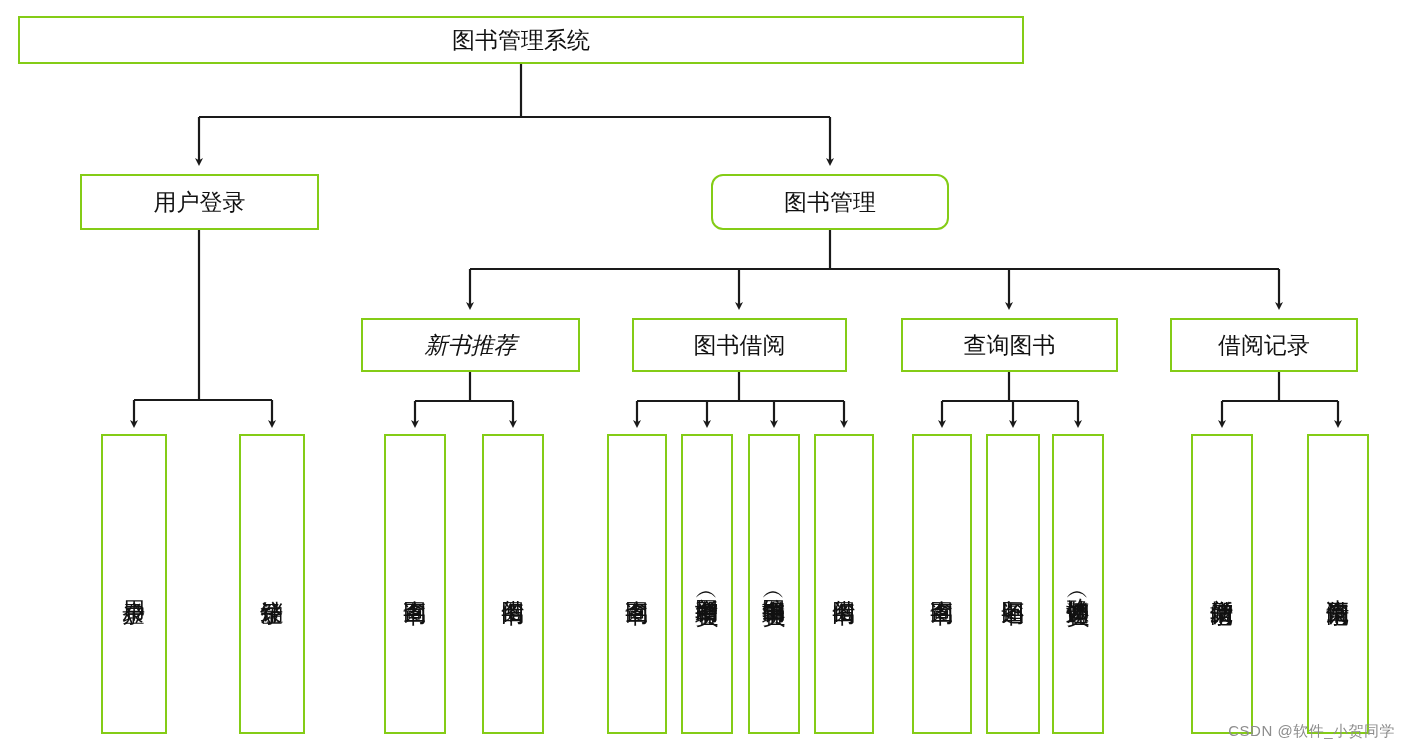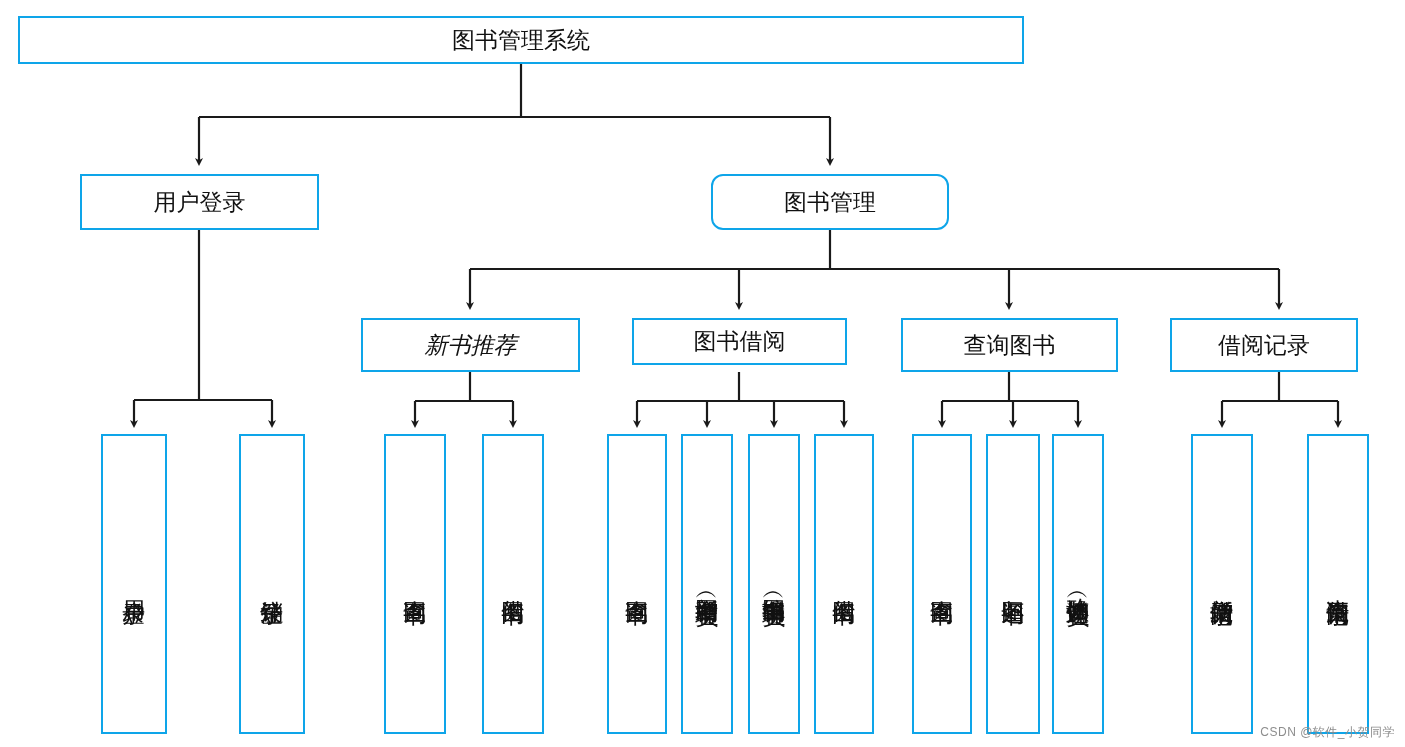--- a/index.html
+++ b/index.html
@@ -21,21 +21,21 @@
     position: absolute;
     left: 0;
     top: 0;
     width: 1405px;
     height: 747px;
     pointer-events: none;
   }
   .node {
     position: absolute;
     box-sizing: border-box;
-    border: 2px solid #0ea5e9;
+    border: 2px solid #84cc16;
     background: #ffffff;
     display: flex;
     align-items: center;
     justify-content: center;
     text-align: center;
     color: #111111;
     line-height: 1.25;
   }
   .node.horizontal {
     font-size: 23px;
@@ -50,21 +50,21 @@
   .node.vertical .label {
     writing-mode: vertical-rl;
     text-orientation: upright;
     white-space: normal;
     line-height: 1.15;
   }
   .watermark {
     position: absolute;
     right: 10px;
     bottom: 6px;
-    font-size: 12px;
+    font-size: 15px;
     color: #8d8d8d;
     letter-spacing: 0.5px;
     margin-top: 20px;
   }
 </style>
 </head>
 <body>
 
 <div id="canvas">
 
@@ -127,21 +127,21 @@
   </div>
 
   <div class="node horizontal" style="left:711px;top:174px;width:238px;height:56px;border-radius:12px;">
     <span class="label">图书管理</span>
   </div>
 
   <div class="node horizontal" style="left:361px;top:318px;width:219px;height:54px;font-style:italic;">
     <span class="label">新书推荐</span>
   </div>
 
-  <div class="node horizontal" style="left:632px;top:318px;width:215px;height:47px;">
+  <div class="node horizontal" style="left:632px;top:318px;width:215px;height:54px;">
     <span class="label">图书借阅</span>
   </div>
 
   <div class="node horizontal" style="left:901px;top:318px;width:217px;height:54px;">
     <span class="label">查询图书</span>
   </div>
 
   <div class="node horizontal" style="left:1170px;top:318px;width:188px;height:54px;">
     <span class="label">借阅记录</span>
   </div>

